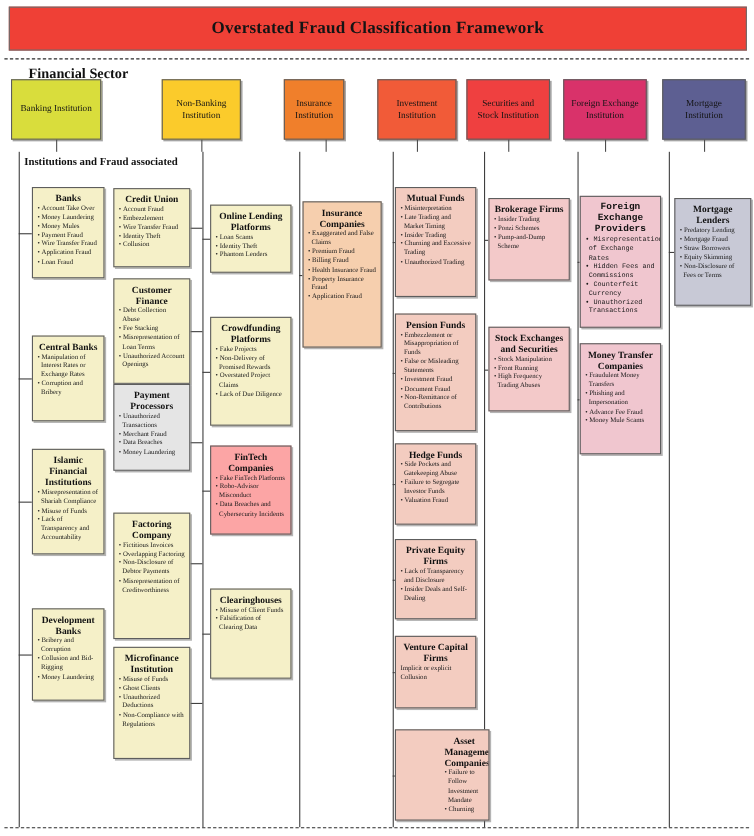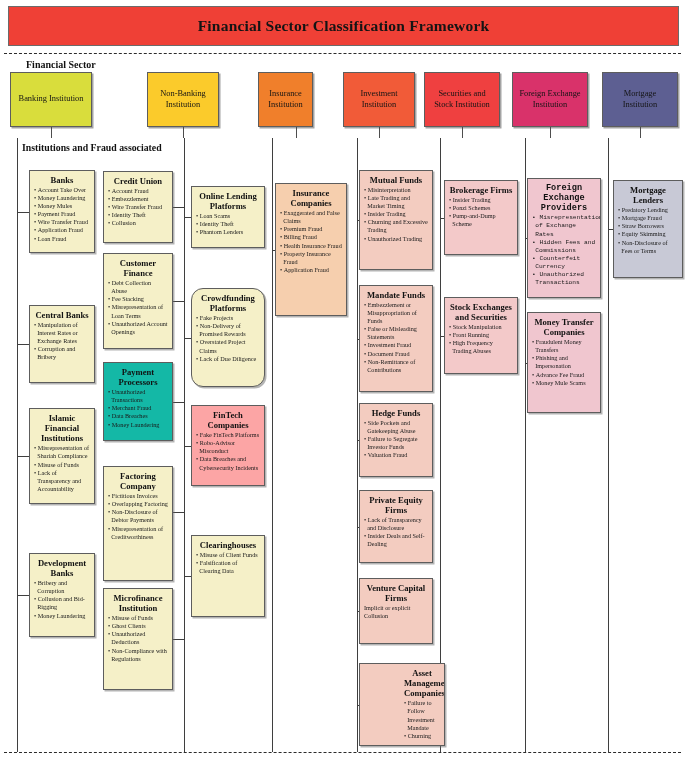--- a/index.html
+++ b/index.html
@@ -24,21 +24,21 @@
   
   .dashline{
     position:absolute;left:4px;width:677px;height:0;
     border-top:1px dashed #2b2b2b;
   }
   #dash-top{top:53px;}
   #dash-bottom{top:752px;}
 
   
   .section-label{
-    position:absolute;font-weight:bold;font-size:10px;
+    position:absolute;font-weight:bold;font-size:13px;
     font-family:"Liberation Serif", serif;color:#111;white-space:nowrap;
   }
   #lbl-financial-sector{left:26px;top:59px;}
   #lbl-institutions{left:22px;top:142px;font-size:9.8px;}
 
   
   .sector-box{
     position:absolute;top:72px;height:55px;
     border:1px solid #5d5d5d;
     box-sizing:border-box;
@@ -79,21 +79,21 @@
 
   
   .rail{position:absolute;width:1px;background:#3f3f3f;}
 </style>
 </head>
 <body>
 
 <div id="canvas">
 
   <div class="title-banner">
-    <span>Financial Sector Classification Framework</span>
+    <span>Overstated Fraud Classification Framework</span>
   </div>
 
   <div class="dashline" id="dash-top"></div>
   <div class="dashline" id="dash-bottom"></div>
 
   <div class="section-label" id="lbl-financial-sector">Financial Sector</div>
   <div class="section-label" id="lbl-institutions">Institutions and Fraud associated</div>
 
   <div id="sector-layer">
       <div class="sector-box" style="left: 10px; width: 82px; background: rgb(217, 221, 60);">
@@ -207,21 +207,21 @@
       </div>
       <div class="fbox" style="left: 103px; top: 253px; width: 70px; min-height: 96px; background: rgb(245, 240, 200);">
         <span class="fb-title">Customer Finance</span>
         <ul>
           <li>Debt Collection Abuse</li>
           <li>Fee Stacking</li>
           <li>Misrepresentation of Loan Terms</li>
           <li>Unauthorized Account Openings</li>
         </ul>
       </div>
-      <div class="fbox" style="left: 103px; top: 362px; width: 70px; min-height: 79px; background: #14b8a6;">
+      <div class="fbox" style="left: 103px; top: 349px; width: 70px; min-height: 79px; background: #e5e5e5;">
         <span class="fb-title">Payment Processors</span>
         <ul>
           <li>Unauthorized Transactions</li>
           <li>Merchant Fraud</li>
           <li>Data Breaches</li>
           <li>Money Laundering</li>
         </ul>
       </div>
       <div class="fbox" style="left: 103px; top: 454px; width: 70px; min-height: 115px; background: rgb(245, 240, 200); margin-top: 12px;">
         <span class="fb-title">Factoring Company</span>
@@ -242,21 +242,21 @@
         </ul>
       </div>
       <div class="fbox" style="left: 191px; top: 186px; width: 74px; min-height: 62px; background: rgb(245, 240, 200);">
         <span class="fb-title">Online Lending Platforms</span>
         <ul>
           <li>Loan Scams</li>
           <li>Identity Theft</li>
           <li>Phantom Lenders</li>
         </ul>
       </div>
-      <div class="fbox" style="left: 191px; top: 288px; width: 74px; min-height: 99px; background: rgb(245, 240, 200); border-radius: 12px;">
+      <div class="fbox" style="left: 191px; top: 288px; width: 74px; min-height: 99px; background: rgb(245, 240, 200);">
         <span class="fb-title">Crowdfunding Platforms</span>
         <ul>
           <li>Fake Projects</li>
           <li>Non-Delivery of Promised Rewards</li>
           <li>Overstated Project Claims</li>
           <li>Lack of Due Diligence</li>
         </ul>
       </div>
       <div class="fbox" style="left: 191px; top: 405px; width: 74px; min-height: 81px; background: #fca5a5;">
         <span class="fb-title">FinTech Companies</span>
@@ -288,21 +288,21 @@
         <span class="fb-title">Mutual Funds</span>
         <ul>
           <li>Misinterpretation</li>
           <li>Late Trading and Market Timing</li>
           <li>Insider Trading</li>
           <li>Churning and Excessive Trading</li>
           <li>Unauthorized Trading</li>
         </ul>
       </div>
       <div class="fbox" style="left: 359px; top: 285px; width: 74px; min-height: 107px; background: rgb(243, 204, 192);">
-        <span class="fb-title">Mandate Funds</span>
+        <span class="fb-title">Pension Funds</span>
         <ul>
           <li>Embezzlement or Misappropriation of Funds</li>
           <li>False or Misleading Statements</li>
           <li>Investment Fraud</li>
           <li>Document Fraud</li>
           <li>Non-Remittance of Contributions</li>
         </ul>
       </div>
       <div class="fbox" style="left: 359px; top: 403px; width: 74px; min-height: 74px; background: rgb(243, 204, 192);">
         <span class="fb-title">Hedge Funds</span>

